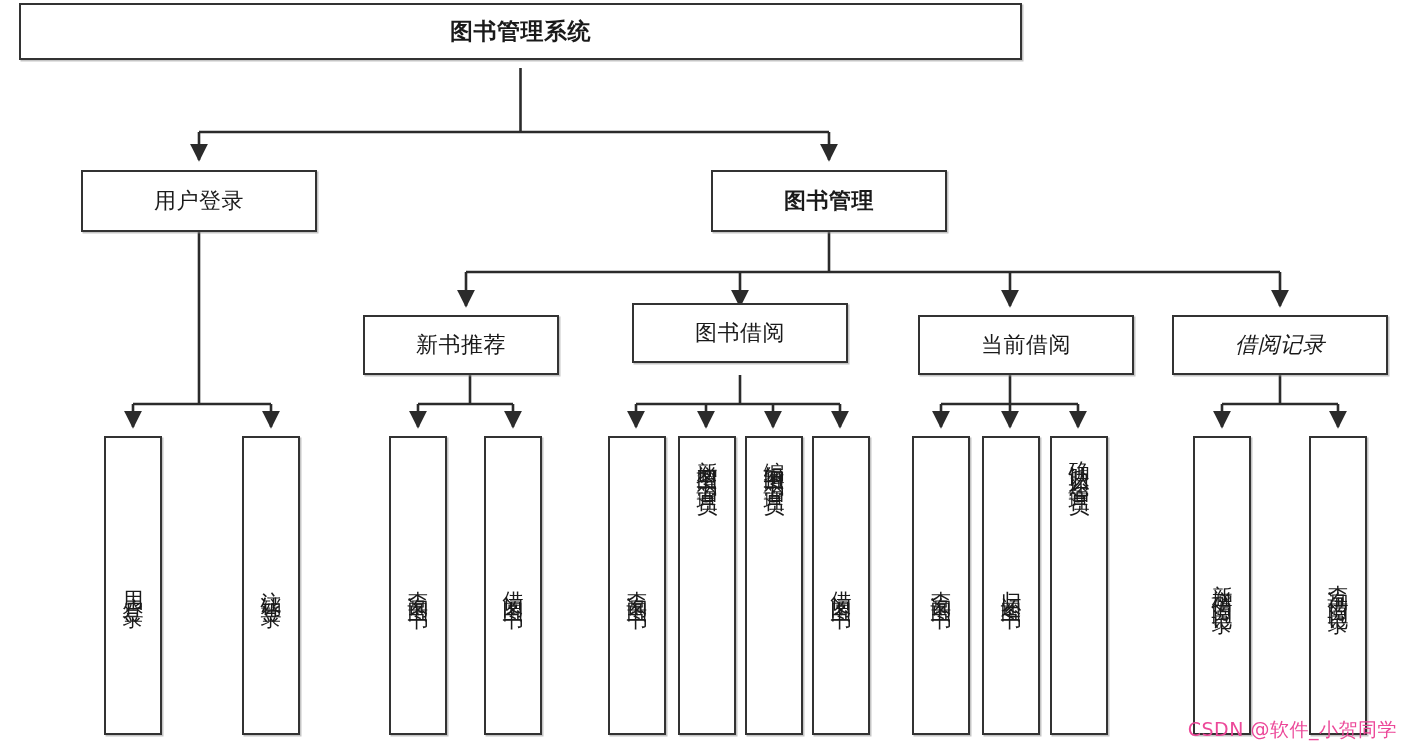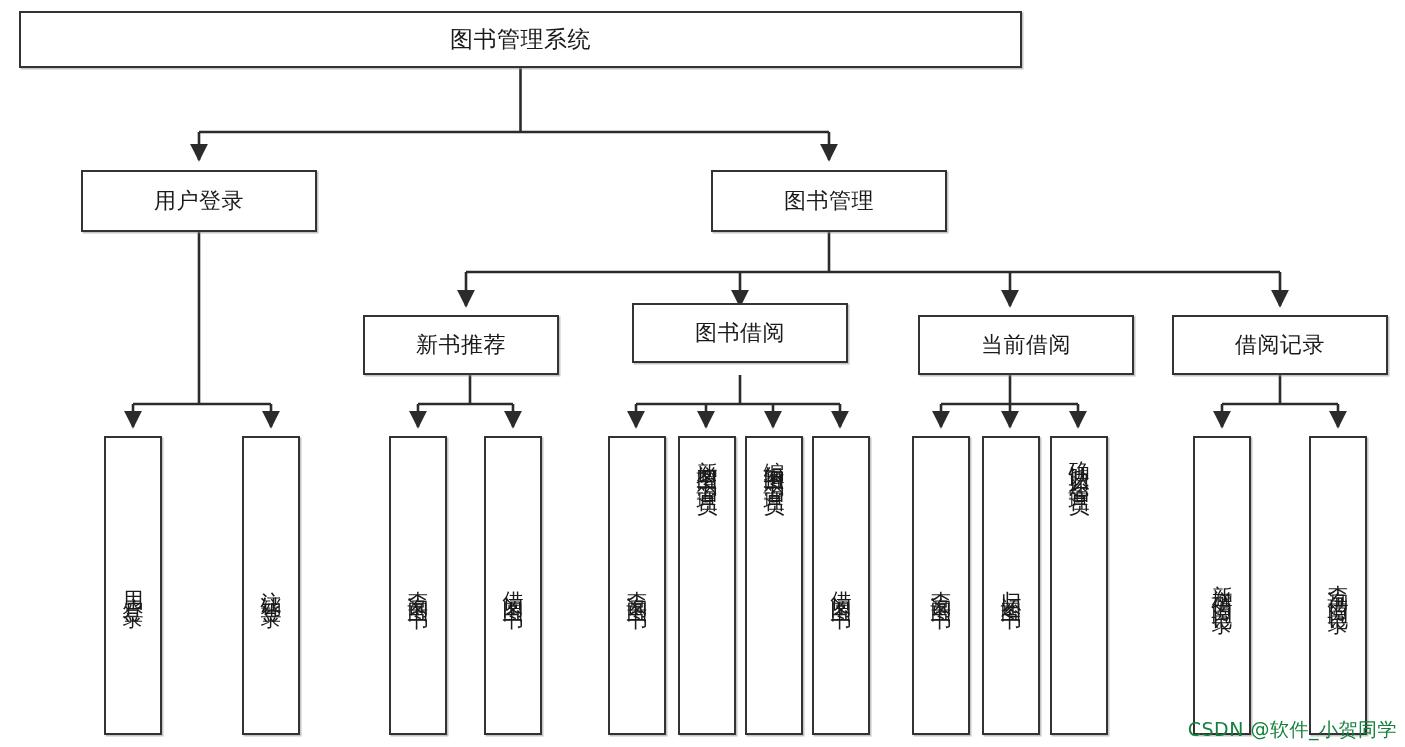--- a/index.html
+++ b/index.html
@@ -73,21 +73,21 @@
   
   .leaf.mid{align-items:center;}
   .leaf.mid .vlbl{letter-spacing:6px;}
 
   
   #watermark{
     position:absolute;
     right:8px;
     bottom:4px;
     font-size:19px;
-    color:#15803d;
+    color:#ec4899;
     letter-spacing:.5px;
     z-index:5;
     user-select:none;
     white-space:nowrap;
   }
 </style>
 </head>
 <body>
 
 <div id="canvas">
@@ -137,45 +137,45 @@
       <line x1="1010" y1="404" x2="1010" y2="427" marker-end="url(#arrow)"></line>
       <line x1="1078" y1="404" x2="1078" y2="427" marker-end="url(#arrow)"></line>
 
       <line x1="1280" y1="375" x2="1280" y2="404"></line>
       <line x1="1222" y1="404" x2="1338" y2="404"></line>
       <line x1="1222" y1="404" x2="1222" y2="427" marker-end="url(#arrow)"></line>
       <line x1="1338" y1="404" x2="1338" y2="427" marker-end="url(#arrow)"></line>
     </g>
   </svg>
 
-  <div class="node root" style="left:19px;top:11px;width:1003px;height:57px;">
+  <div class="node root" style="left:19px;top:3px;width:1003px;height:57px;font-weight:bold;">
     <span class="lbl">图书管理系统</span>
   </div>
 
   <div class="node lv2" style="left:81px;top:170px;width:236px;height:62px;">
     <span class="lbl">用户登录</span>
   </div>
 
-  <div class="node lv2" style="left:711px;top:170px;width:236px;height:62px;">
+  <div class="node lv2" style="left:711px;top:170px;width:236px;height:62px;font-weight:bold;">
     <span class="lbl">图书管理</span>
   </div>
 
   <div class="node lv3" style="left:363px;top:315px;width:196px;height:60px;">
     <span class="lbl">新书推荐</span>
   </div>
 
   <div class="node lv3" style="left:632px;top:303px;width:216px;height:60px;">
     <span class="lbl">图书借阅</span>
   </div>
 
   <div class="node lv3" style="left:918px;top:315px;width:216px;height:60px;">
     <span class="lbl">当前借阅</span>
   </div>
 
-  <div class="node lv3" style="left:1172px;top:315px;width:216px;height:60px;">
+  <div class="node lv3" style="left:1172px;top:315px;width:216px;height:60px;font-style:italic;">
     <span class="lbl">借阅记录</span>
   </div>
 
   <div class="leaf mid" style="left:104px;top:436px;width:58px;height:299px;">
     <span class="vlbl">用户登录</span>
   </div>
 
   <div class="leaf mid" style="left:242px;top:436px;width:58px;height:299px;">
     <span class="vlbl">注销登录</span>
   </div>

